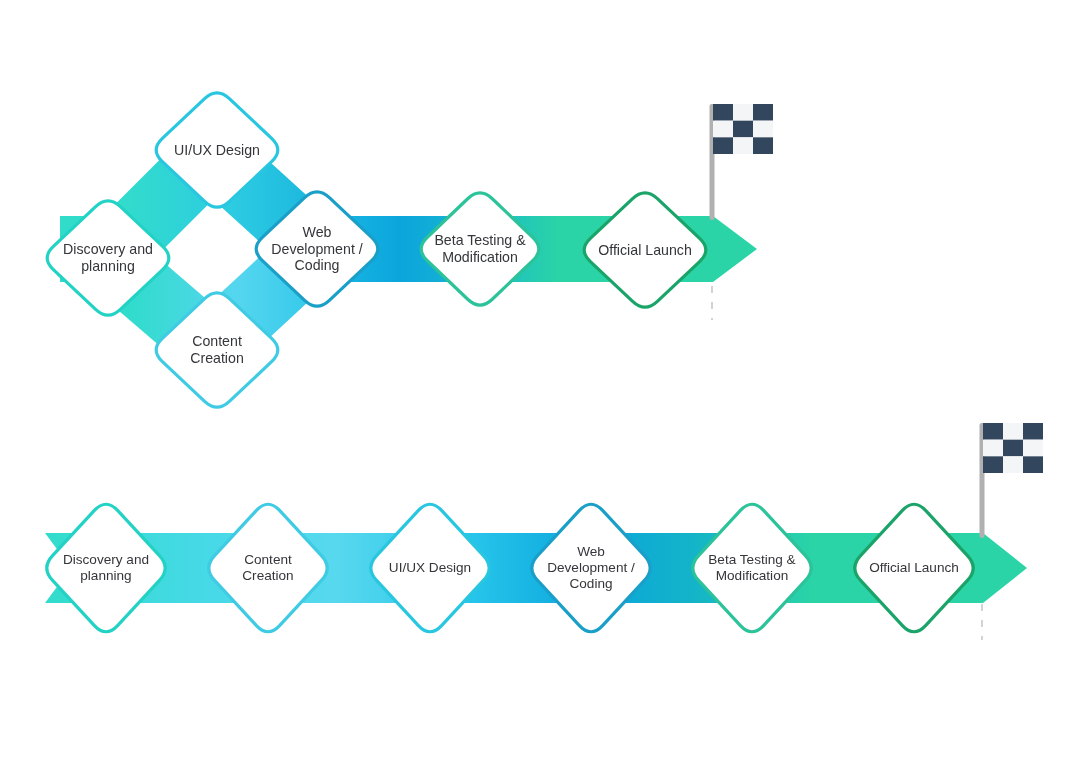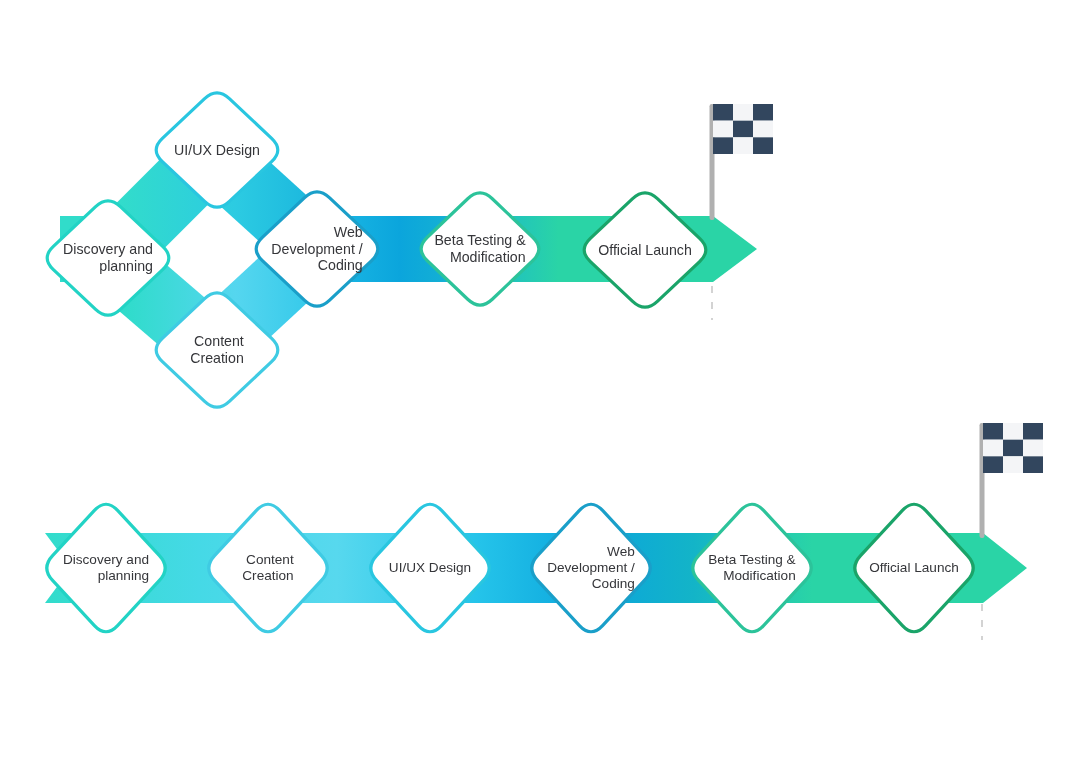--- a/index.html
+++ b/index.html
@@ -8,21 +8,21 @@
     background:#ffffff;
     font-family:"Liberation Sans", sans-serif;
     overflow:hidden;
     position:relative;
   }
   #stage{position:absolute;left:0;top:0;width:1080px;height:762px;}
   svg.layer{position:absolute;left:0;top:0;width:1080px;height:762px;}
   .node-label{
     position:absolute;
     display:flex;align-items:center;justify-content:center;
-    text-align:right;
+    text-align:center;
     color:#35363a;
     font-family:"Liberation Sans", sans-serif;
     line-height:1.18;
     pointer-events:none;
     white-space:pre-line;
   }
   .t-top{font-size:14.2px;}
   .t-bot{font-size:13.6px;}
 </style>
 </head>

